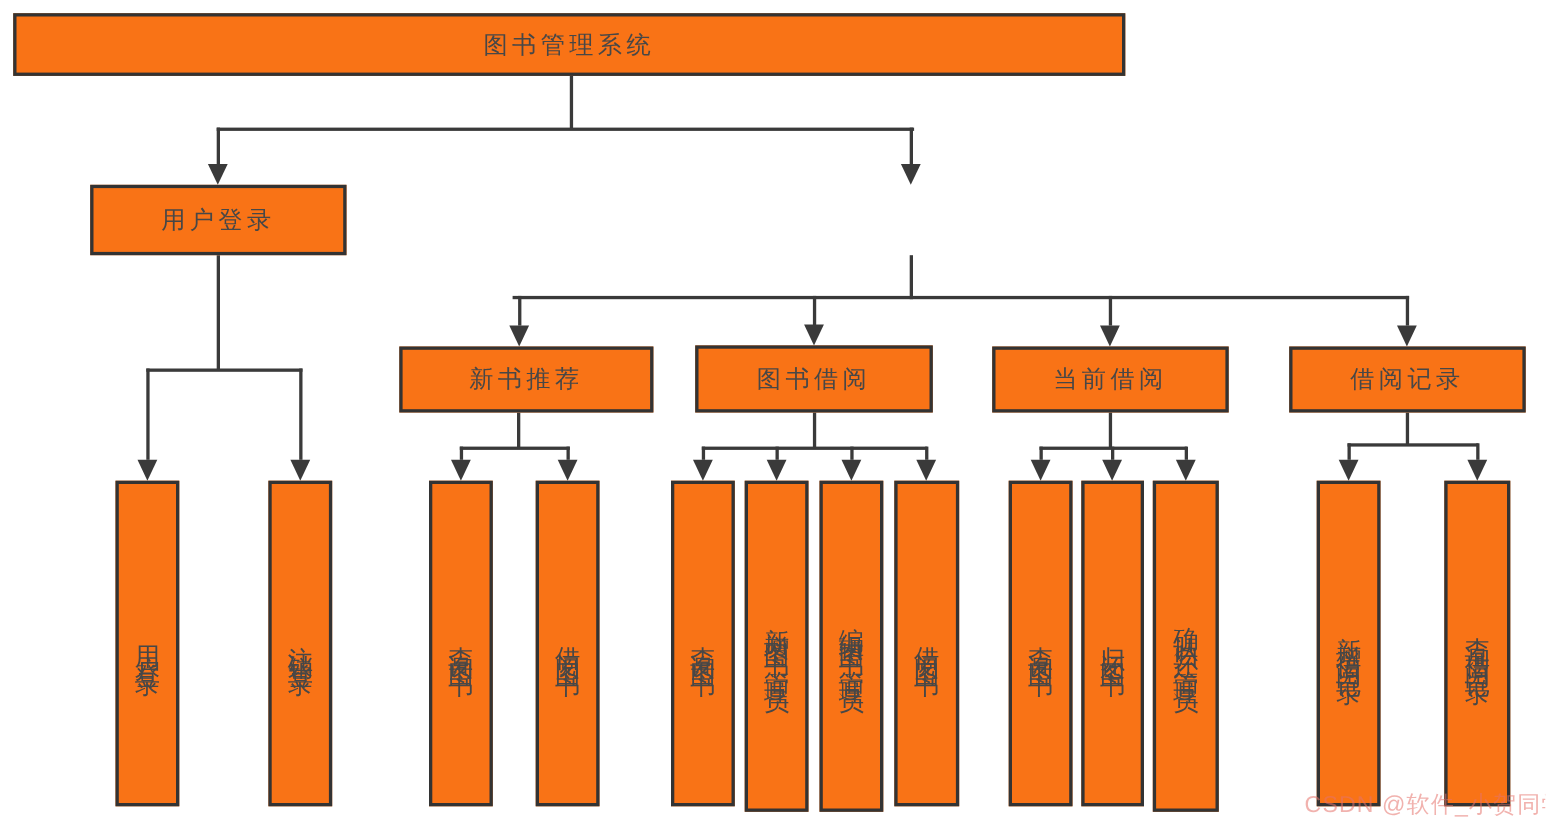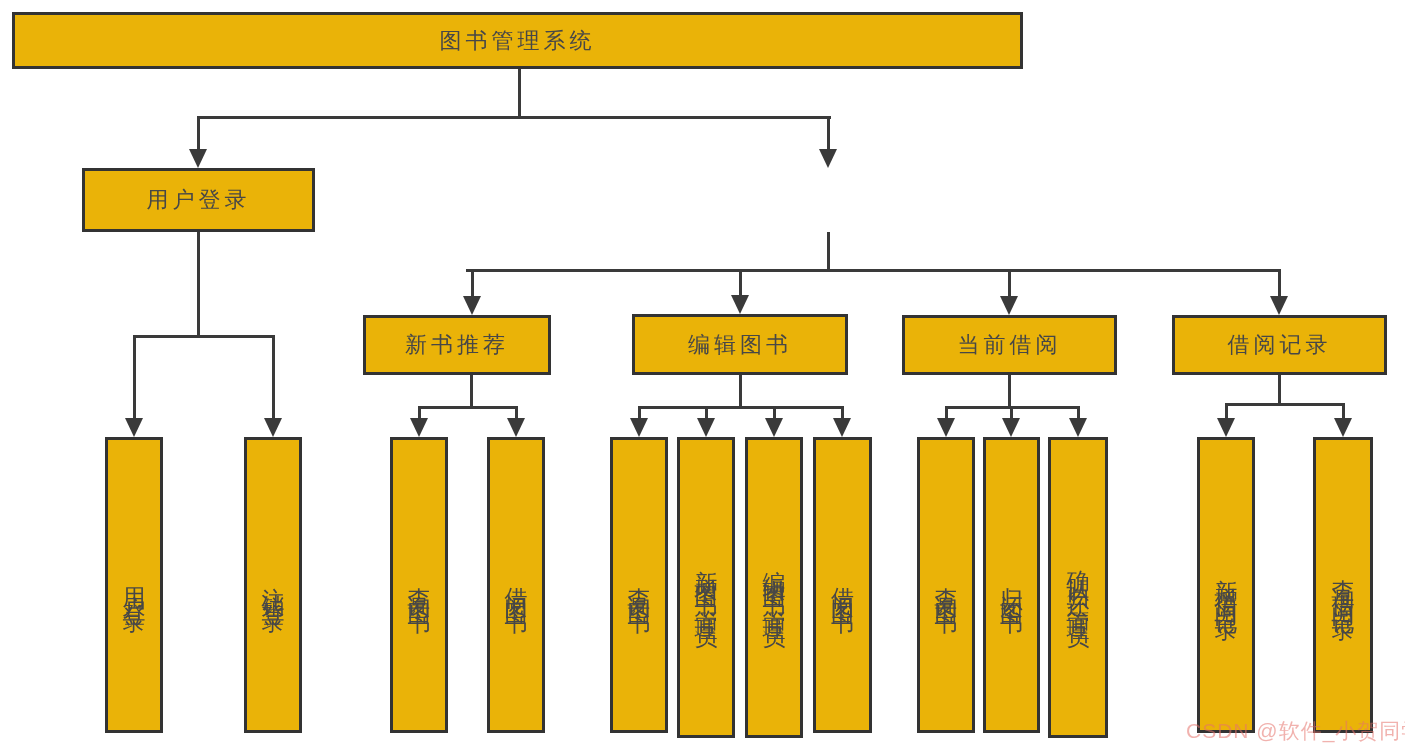--- a/index.html
+++ b/index.html
@@ -2,21 +2,21 @@
 <html><head>
 <meta charset="utf-8">
 <title>图书管理系统</title>
 <style>
   html,body{margin:0;padding:0;background:#ffffff;}
   .canvas{
     position:relative;width:1405px;height:747px;background:#ffffff;overflow:hidden;
     font-family:"Liberation Sans","DejaVu Sans",sans-serif;
   }
   .node{
-    position:absolute;background:#eab308;border:3px solid #333333;box-sizing:border-box;
+    position:absolute;background:#f97316;border:3px solid #333333;box-sizing:border-box;
     display:flex;align-items:center;justify-content:center;
     color:#474747;z-index:2;
   }
   .hbox{font-size:22px;letter-spacing:4px;font-weight:500;}
   .vbox{
     writing-mode:vertical-rl;text-orientation:mixed;
     font-size:23px;letter-spacing:8px;font-weight:500;line-height:1;
   }
   .line{position:absolute;background:#3a3a3a;z-index:1;}
   .arrow{
@@ -31,22 +31,22 @@
 </style>
 </head>
 <body>
 
 <div class="canvas">
 
   <div class="node hbox" style="left:12px;top:12px;width:1011px;height:57px;">图书管理系统</div>
 
   <div class="node hbox" style="left:82px;top:168px;width:233px;height:64px;">用户登录</div>
 
-  <div class="node hbox" style="left:363px;top:315px;width:188px;height:60px;">新书推荐</div>
-  <div class="node hbox" style="left:632px;top:314px;width:216px;height:61px;">编辑图书</div>
+  <div class="node hbox" style="left:363px;top:315px;width:231px;height:60px;">新书推荐</div>
+  <div class="node hbox" style="left:632px;top:314px;width:216px;height:61px;">图书借阅</div>
   <div class="node hbox" style="left:902px;top:315px;width:215px;height:60px;">当前借阅</div>
   <div class="node hbox" style="left:1172px;top:315px;width:215px;height:60px;">借阅记录</div>
 
   <div class="node vbox" style="left:105px;top:437px;width:58px;height:296px;">用户登录</div>
   <div class="node vbox" style="left:244px;top:437px;width:58px;height:296px;">注销登录</div>
 
   <div class="node vbox" style="left:390px;top:437px;width:58px;height:296px;">查询图书</div>
   <div class="node vbox" style="left:487px;top:437px;width:58px;height:296px;">借阅图书</div>
 
   <div class="node vbox" style="left:610px;top:437px;width:58px;height:296px;">查询图书</div>

